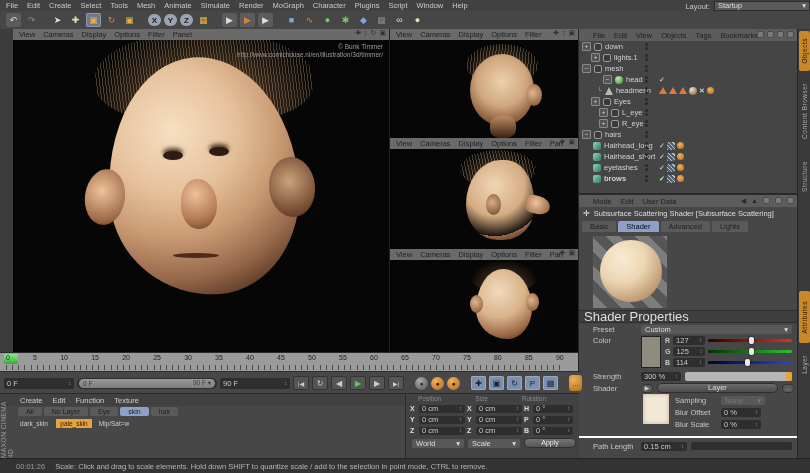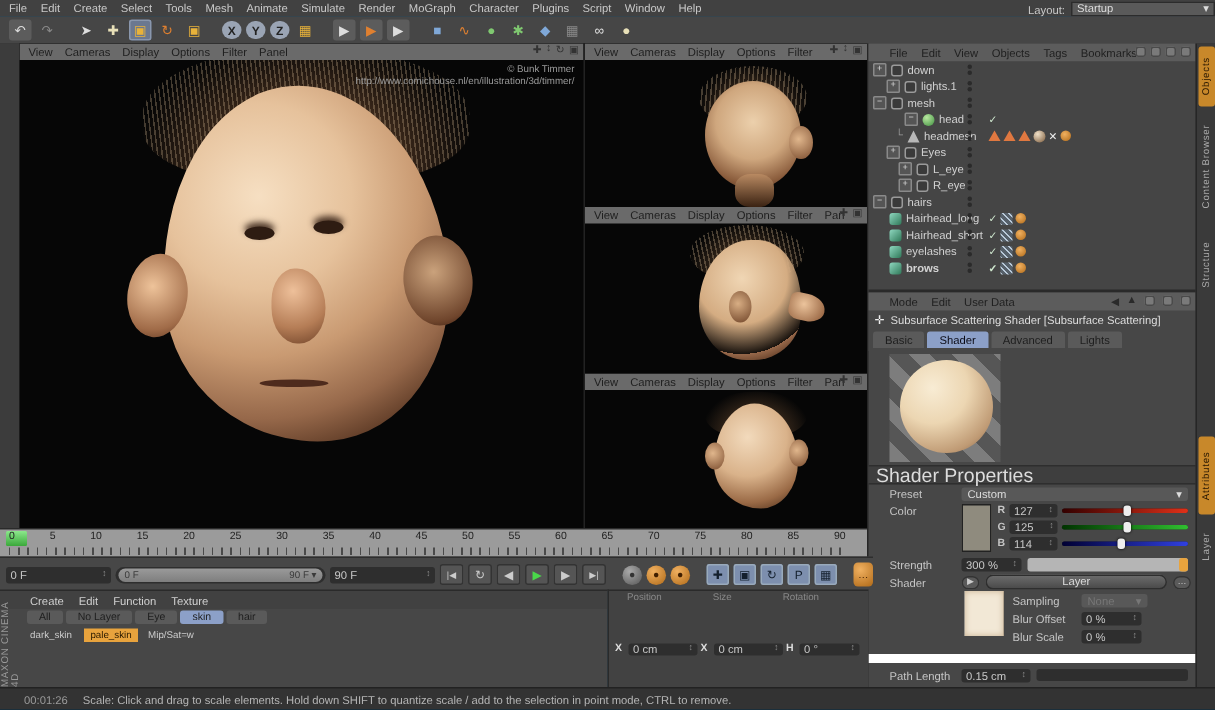--- a/index.html
+++ b/index.html
@@ -1,16 +1,16 @@
 <!DOCTYPE html>
 <html><head>
 <meta charset="utf-8">
 <style>
   html,body{margin:0;padding:0;background:#1d1d1d;}
-  .app{position:relative;width:810px;height:473px;background:#0c4a6e;font-family:"Liberation Sans",sans-serif;overflow:hidden;color:#ccc;}
+  .app{position:relative;width:810px;height:473px;background:#4c1d95;font-family:"Liberation Sans",sans-serif;overflow:hidden;color:#ccc;}
   .ab{position:absolute;}
   
   .menubar{left:0;top:0;width:810px;height:11px;background:#414141;display:flex;align-items:center;gap:9px;padding-left:6px;font-size:7.5px;color:#c9c9c9;}
   .menubar .mi{cursor:default;}
   .layoutbox{position:absolute;right:6px;top:1px;display:flex;gap:4px;align-items:center;font-size:7.5px;}
   .layoutdd{background:#5a5a5a;border:1px solid #2c2c2c;width:88px;height:8px;line-height:8px;padding:0 3px;color:#ddd;display:flex;justify-content:space-between;}
   
   .toolbar{left:0;top:11px;width:810px;height:18px;background:#464646;border-bottom:1px solid #2a2a2a;display:flex;align-items:center;gap:3px;padding-left:6px;}
   .tbtn{width:15px;height:14px;border-radius:2px;display:flex;align-items:center;justify-content:center;font-size:9px;color:#bbb;background:transparent;}
   .tbtn.on{background:#6b7890;box-shadow:inset 0 0 0 1px #8a97ad;}
@@ -130,21 +130,21 @@
   .mat .ball{width:34px;height:34px;background:repeating-conic-gradient(#8a8a8a 0% 25%,#6e6e6e 0% 50%);background-size:10px 10px;position:relative;}
   .mat .ball i{position:absolute;inset:1px;border-radius:50%;display:block;}
   .ball.dark i{background:radial-gradient(circle at 35% 30%,#b0a295,#5a5048 60%,#262220 100%);}
   .ball.pale i{background:radial-gradient(circle at 35% 30%,#f6e8d6,#cdae92 60%,#59452f 100%);}
   .ball.pink i{background:radial-gradient(circle at 35% 30%,#f2dccc,#cfa894 60%,#5c3e2e 100%);}
   .mat .mname{font-size:6.5px;color:#ccc;height:9px;line-height:9px;overflow:hidden;white-space:nowrap;}
   .mat .mname.sel{background:#e8a33d;color:#2a1a00;}
   
   .coords{left:405px;top:393px;width:173px;height:65px;background:#424242;border-left:1px solid #2a2a2a;border-top:1px solid #2a2a2a;font-size:7px;}
   .chead{display:flex;height:9px;color:#9a9a9a;font-size:6.5px;padding-left:12px;gap:34px;align-items:center;opacity:.8;}
-  .crow{display:flex;align-items:center;gap:2px;height:11px;padding-left:4px;color:#ccc;margin-top:24px;}
+  .crow{display:flex;align-items:center;gap:2px;height:11px;padding-left:4px;color:#ccc;}
   .crow b{width:7px;font-size:7px;color:#ddd;}
   .cfield{width:40px;height:8px;}
   .cfoot{display:flex;gap:4px;align-items:center;padding:2px 0 0 6px;}
   .applybtn{width:52px;height:10px;border-radius:6px;background:linear-gradient(#787878,#525252);color:#e8e8e8;text-align:center;line-height:10px;font-size:7px;box-shadow:inset 0 0 0 1px #2e2e2e;}
   
   .status{left:0;top:458px;width:810px;height:15px;background:#333;border-top:1px solid #222;display:flex;gap:10px;align-items:center;padding-left:16px;font-size:7.5px;color:#b5b5b5;}
   .stime{color:#9a9a9a;}
   .stepper{color:#8a8a8a;font-size:6px;}
   .dim{color:#777;}
 </style>
@@ -584,21 +584,21 @@
         <span style="display:flex;gap:4px;align-items:center;">
           <span style="width:42px;">Blur Scale</span>
           <span class="field" style="width:34px;">
             <span>0 %</span>
               <span class="stepper">↕</span>
           </span>
         </span>
       </span>
     </div>
 
-    <div class="prow" style="margin-top:4px;border-top:6px solid #ffffff;padding-top:2px;">
+    <div class="prow" style="margin-top:4px;border-top:2px solid #ffffff;padding-top:2px;">
       <span style="width:44px;">Path Length</span>
       <span class="field" style="width:40px;">
         <span>0.15 cm</span>
           <span class="stepper">↕</span>
       </span>
       <span class="field" style="flex:1;margin-right:6px;height:8px;"></span>
     </div>
   </div>
 
   <div class="ab rstrip">

